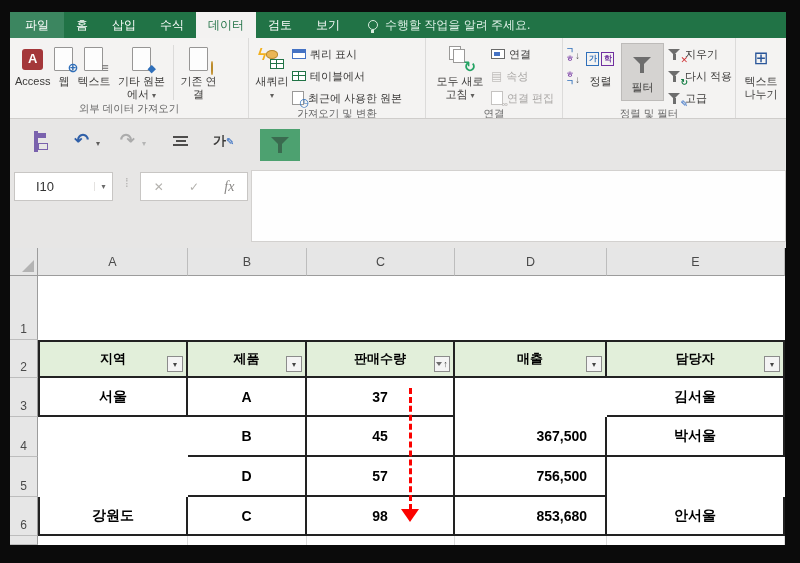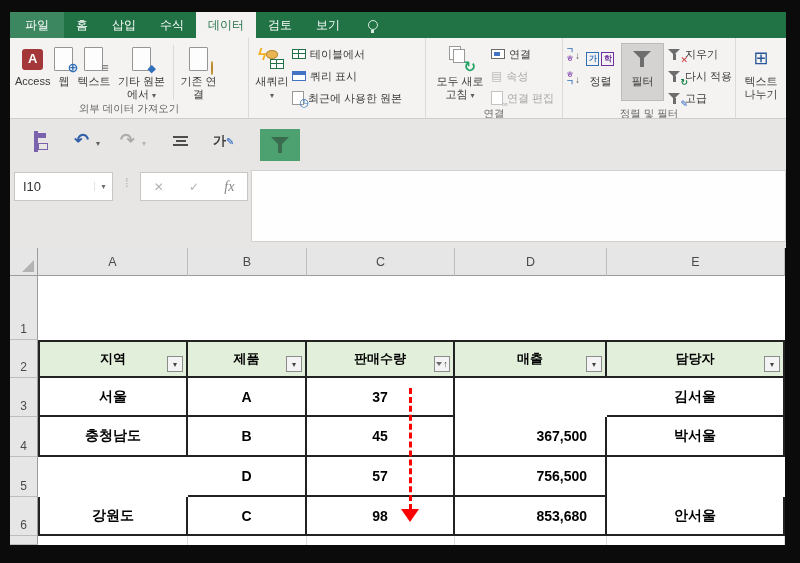--- a/index.html
+++ b/index.html
@@ -76,21 +76,21 @@
   .floppy:before { content:""; position:absolute; left:2px; top:0; width:8px; height:5px; background:#7a62ad; }
   .floppy:after { content:""; position:absolute; left:2px; bottom:0; width:8px; height:5px; border:1.5px solid #7a62ad; }
   .alignicn { display:flex; flex-direction:column; gap:2px; align-items:center; }
   .alignicn i { display:block; height:2px; background:#4e4d4c; }
   .greenbtn { position:absolute; width:40px; height:32px; background:#4da170; display:flex;
     align-items:center; justify-content:center; cursor:pointer; }
   .greenbtn .funnel:before { border-top-color:#3a6b4f; } .greenbtn .funnel:after { background:#3a6b4f; }
 
   .namebox { position:absolute; left:4px; top:53px; width:99px; height:29px; background:#fff;
     border:1px solid #c8c6c4; display:flex; align-items:center; font-size:13px; color:#333; }
-  .namebox .nm { flex:1; padding-left:8px; }
+  .namebox .nm { flex:1; padding-left:21px; }
   .namebox .cr { width:18px; text-align:center; border-left:1px solid #e4e2e0; color:#6a6a6a; font-size:8px; }
   .dots { position:absolute; left:115px; top:56px; color:#b5b3b1; font-size:13px; letter-spacing:0; }
   .fxbox { position:absolute; left:130px; top:53px; width:108px; height:29px; background:#fff;
     border:1px solid #c8c6c4; display:flex; align-items:center; justify-content:space-around; }
   .fxbox .g { color:#b3b1ad; font-size:12px; }
   .fxbox .fx { font-family:"Liberation Serif",serif; font-style:italic; color:#8a8886; font-size:14px; }
   .fmla { position:absolute; left:241px; top:51px; width:535px; height:72px; background:#fefefe;
     border:1px solid #d3d1cf; font-size:13px; color:#333; padding:4px 6px; }
 
   
@@ -133,20 +133,21 @@
 <div class="tabbar">
   <div class="tab file">파일</div>
   <div class="tab">홈</div>
   <div class="tab">삽입</div>
   <div class="tab">수식</div>
   <div class="tab active">데이터</div>
   <div class="tab">검토</div>
   <div class="tab">보기</div>
   <div class="tellme">
     <span class="bulb"></span>
+    <span>수행할 작업을 알려 주세요.</span>
   </div>
 </div>
 
 <div class="ribbon">
 
   <div class="group" style="width:239px">
     <div class="gcontent">
       <div class="btn-lg">
         <span class="icn">
             <span class="acc">A</span>
@@ -195,35 +196,36 @@
       <div class="btn-lg" style="width:40px">
         <span class="icn" style="position:relative;width:30px">
           <span style="position:absolute;left:1px;top:2px;color:#f2b01e;font-weight:bold;font-size:16px">ϟ</span>
           <span class="cyl" style="position:absolute;left:9px;top:6px"></span>
           <span class="tblmini" style="position:absolute;left:13px;top:15px"></span>
         </span>
         <span><span>새쿼리</span> <span class="caret">▾</span></span>
       </div>
       <div class="stack">
         <div class="btn-sm">
+          <span class="winmini"></span>
+          <span>쿼리 표시</span>
+        </div>
+        <div class="btn-sm">
           <span class="tblmini"></span>
           <span>테이블에서</span>
         </div>
         <div class="btn-sm">
-          <span class="winmini"></span>
-          <span>쿼리 표시</span>
-        </div>
-        <div class="btn-sm">
           <span class="pg-sm">
               <span class="badge-br" style="color:#2f6fba;font-size:11px">◷</span>
             </span>
           <span>최근에 사용한 원본</span>
         </div>
       </div>
     </div>
+    <div class="glabel">가져오기 및 변환</div>
   </div>
 
   <div class="group" style="width:137px">
     <div class="gcontent">
       <div class="btn-lg" style="width:62px">
         <span class="icn">
             <span class="pgstack">
           <span class="pg-sm"></span>
               <span class="pg-sm"></span>
           <span class="ref">↻</span>
@@ -271,21 +273,21 @@
       </div>
       <div class="btn-lg" style="width:42px">
         <span class="icn">
             <span class="sortbig">
           <span class="sbox" style="border-color:#2f6fba;color:#2f6fba">가</span>
           <span class="sbox" style="border-color:#7030a0;color:#7030a0">학</span>
             </span>
           </span>
         <span>정렬</span>
       </div>
-      <div class="btn-lg active-btn" style="width:44px;height:58px;justify-content:flex-start;padding-top:0">
+      <div class="btn-lg active-btn" style="width:44px;height:58px;justify-content:flex-start;padding-top:6px">
         <span class="icn">
             <span class="funnel"></span>
           </span>
         <span>필터</span>
       </div>
       <div class="stack" style="padding-left:4px">
         <div class="btn-sm">
           <span class="funnel-sm">
               <span class="fbadge" style="color:#d13438">✕</span>
             </span>
@@ -387,21 +389,20 @@
   <div class="tc hdr" style="grid-area:3/6">
     <span>담당자</span>
     <span class="fbtn">▾</span>
   </div>
 
   <div class="tc first" style="grid-area:4/2">서울</div>
   <div class="tc" style="grid-area:4/3">A</div>
   <div class="tc" style="grid-area:4/4">37</div>
   <div class="tc" style="grid-area:4/6">김서울</div>
 
-  <div class="tc first" style="grid-area:5/2">충청남도</div>
   <div class="tc" style="grid-area:5/3">B</div>
   <div class="tc" style="grid-area:5/4">45</div>
   <div class="tc sales" style="grid-area:5/5">367,500</div>
   <div class="tc" style="grid-area:5/6">박서울</div>
 
   <div class="tc" style="grid-area:6/3">D</div>
   <div class="tc" style="grid-area:6/4">57</div>
   <div class="tc sales" style="grid-area:6/5">756,500</div>
 
   <div class="tc first" style="grid-area:7/2">강원도</div>

